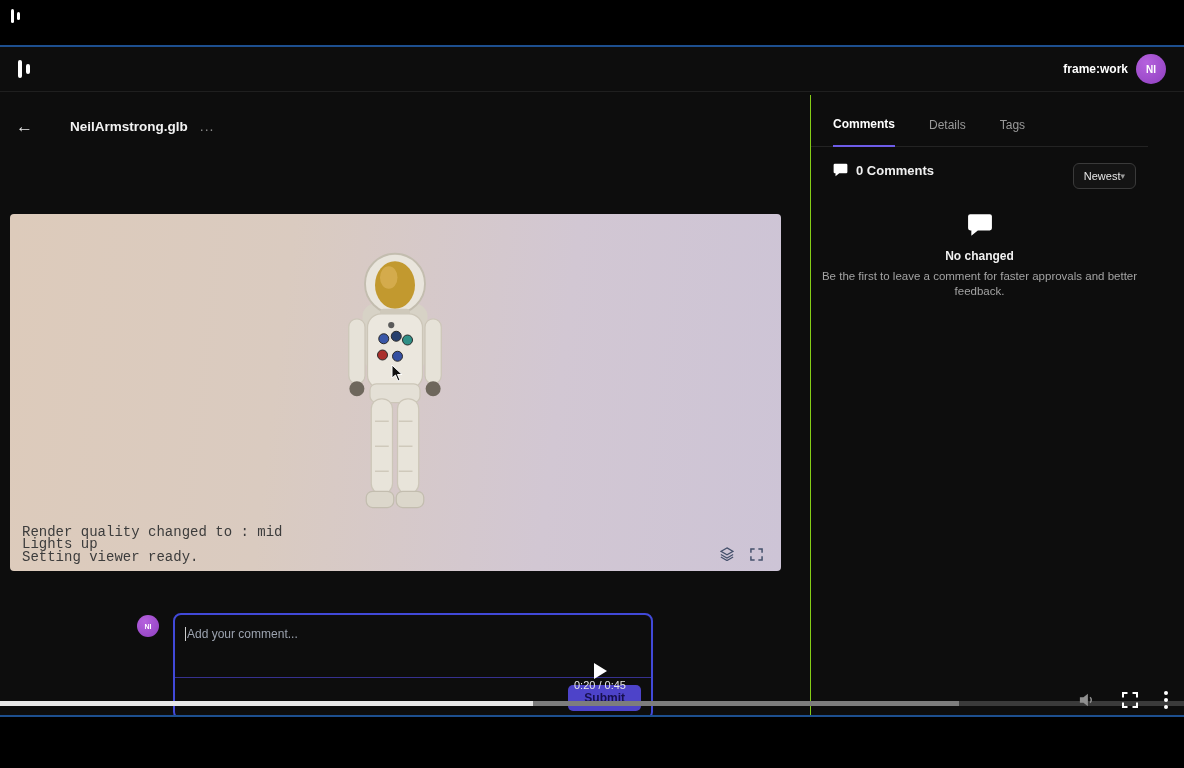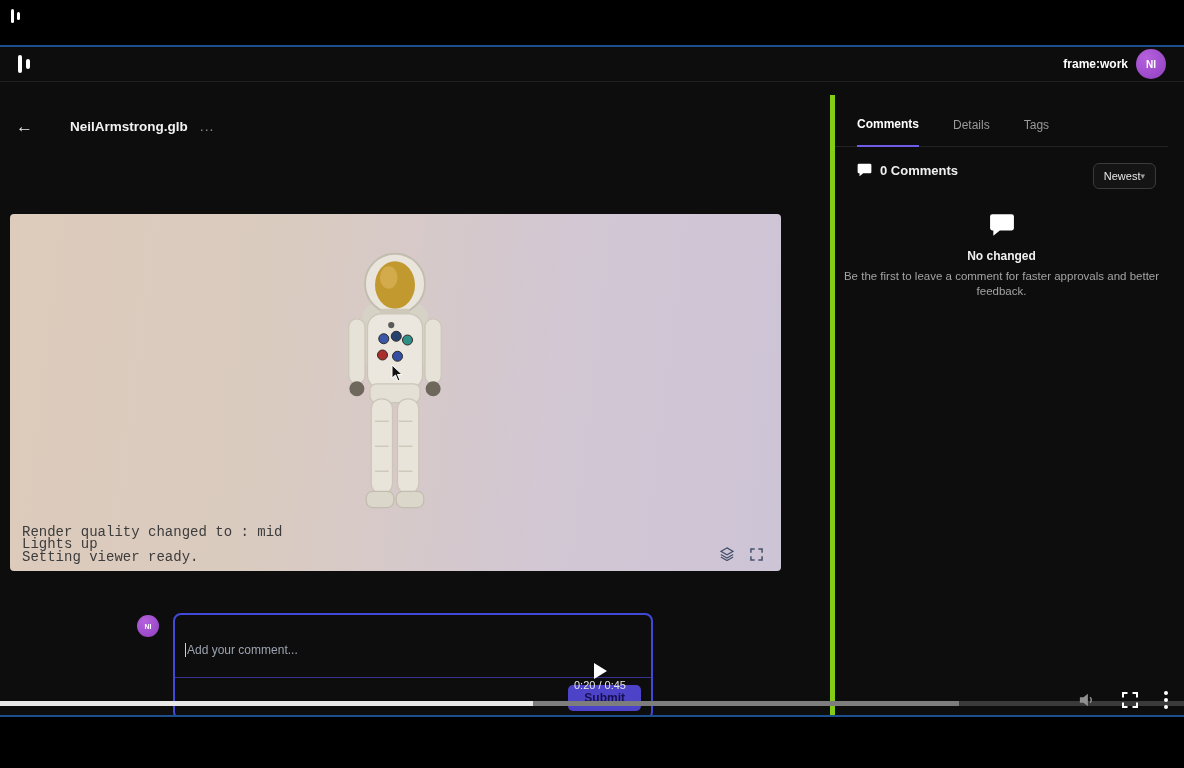--- a/index.html
+++ b/index.html
@@ -10,21 +10,21 @@
   
   .top-black { position:absolute; left:0; top:0; width:100%; height:45px; background:#000; }
   .mini-logo { position:absolute; left:10px; top:7px; width:14px; height:18px; }
   .blue-line-top { position:absolute; left:0; top:45px; width:100%; height:2px; background:#1d4f8f; }
   .blue-line-bottom { position:absolute; left:0; top:715px; width:100%; height:2px; background:#1d4f8f; }
   .bottom-black { position:absolute; left:0; top:717px; width:100%; height:51px; background:#000; }
 
   
   .app { position:absolute; left:0; top:47px; width:1184px; height:668px; background:#0d0d0d; }
 
-  .app-header { position:absolute; left:0; top:0; width:100%; height:35px; display:flex; align-items:center; border-bottom:1px solid #1f1f1f; }
+  .app-header { position:absolute; left:0; top:0; width:100%; height:45px; display:flex; align-items:center; border-bottom:1px solid #1f1f1f; }
   .logo { margin-left:16px; width:18px; height:24px; }
   .header-right { margin-left:auto; display:flex; align-items:center; gap:8px; margin-right:18px; }
   .brand { color:#fff; font-size:12px; font-weight:bold; }
   .avatar { width:30px; height:30px; border-radius:50%; background:radial-gradient(circle at 35% 30%, #b561dd, #8f3fc0); color:#fff; font-size:10px; font-weight:bold; display:flex; align-items:center; justify-content:center; }
 
   
   .left-sec { position:absolute; left:0; top:48px; width:806px; height:620px; }
   .file-bar { position:absolute; left:16px; top:23px; display:flex; align-items:center; gap:12px; }
   .back-btn { color:#e8e8e8; font-size:17px; line-height:1; cursor:pointer; }
   .file-title { color:#f2f2f2; font-size:13.5px; font-weight:bold;padding-left:25px; }
@@ -34,27 +34,27 @@
     background:linear-gradient(97deg,#ddcbbb 0%,#dacbc0 35%,#d2c7d3 70%,#cdc4d6 100%); overflow:hidden; }
   .astronaut { position:absolute; left:310px; top:16px; }
   .cursor-arrow { position:absolute; left:381px; top:150px; }
   .console { position:absolute; left:12px; bottom:8px; font-family:Liberation Mono, monospace; font-size:14px; line-height:12.5px; color:#3c3c3c;margin-top:36px; }
   .viewer-tools { position:absolute; right:18px; bottom:10px; display:flex; gap:16px; align-items:center; }
 
   
   .compose { position:absolute; left:137px; top:518px; display:flex; align-items:flex-start; gap:14px; }
   .compose-avatar { width:22px; height:22px; border-radius:50%; background:radial-gradient(circle at 35% 30%, #b561dd, #8f3fc0); color:#fff; font-size:7px; font-weight:bold; display:flex; align-items:center; justify-content:center; margin-top:2px; }
   .compose-box { width:480px; border:2px solid #4149d8; border-radius:8px; background:#0d0d0d; }
-  .compose-input { height:62px; padding:28px 10px; font-size:12px; color:#9ca3af; display:flex; align-items:flex-start; cursor:text; }
+  .compose-input { height:62px; padding:12px 10px; font-size:12px; color:#9ca3af; display:flex; align-items:flex-start; cursor:text; }
   .caret { display:inline-block; width:1px; height:14px; background:#cfcfcf; margin-right:1px; }
   .compose-footer { border-top:1px solid #36318f; padding:7px 10px; display:flex; justify-content:flex-end; }
   .submit-btn { background:#4d43c9; color:#17104e; font-size:12px; font-weight:bold; border:none; border-radius:5px; padding:6px 16px; cursor:pointer; }
 
   
-  .panel { position:absolute; left:830px; top:48px; width:338px; height:620px; border-left:5px solid #84cc16; }
+  .panel { position:absolute; left:810px; top:48px; width:338px; height:620px; border-left:1px solid #84cc16; }
   .tabs { display:flex; gap:34px; padding:0 0 0 22px; border-bottom:1px solid #232323; height:52px; align-items:flex-end; }
   .tab { font-size:12px; color:#9a9a9a; padding-bottom:14px; cursor:pointer; }
   .tab.active { color:#fff; font-weight:bold; border-bottom:2px solid #6d5ce8; margin-bottom:-1px; }
   .comments-head { display:flex; padding:16px 12px 0 22px; }
   .comments-count { color:#f0f0f0; font-size:13px; font-weight:bold; margin-left:8px; }
   .sort-btn { margin-left:auto; background:#141414; border:1px solid #3a3a3a; border-radius:6px; color:#e6e6e6; font-size:11px; padding:6px 10px; display:flex; align-items:center; cursor:pointer; }
   .sort-chevron { color:#9a9a9a; font-size:9px; }
   .empty { margin-top:24px; text-align:center; }
   .empty-title { color:#f0f0f0; font-size:12px; font-weight:bold; margin-top:8px; }
   .empty-text { color:#a3a3a3; font-size:11.5px; line-height:15px; width:320px; margin:6px auto 0; }

